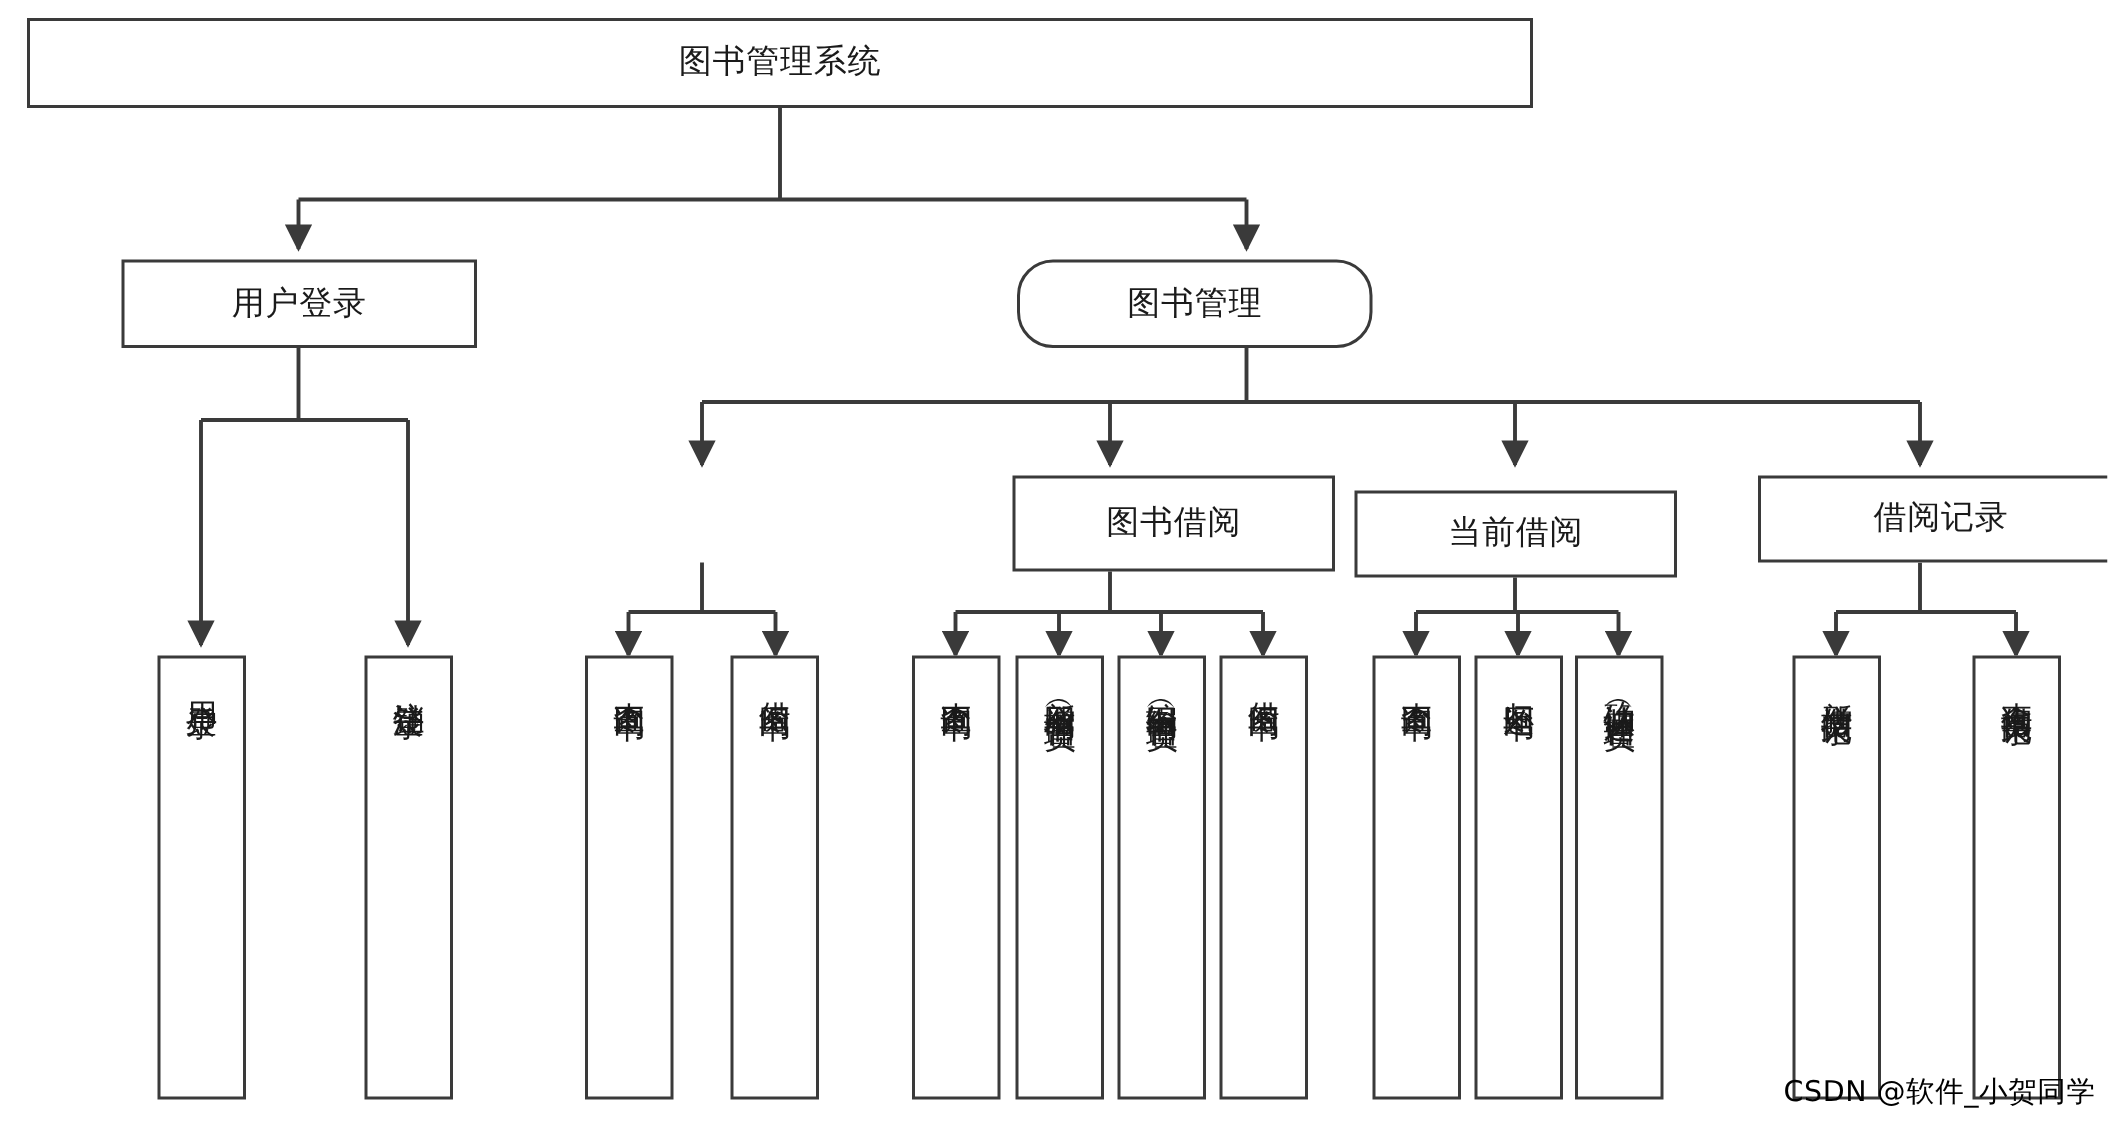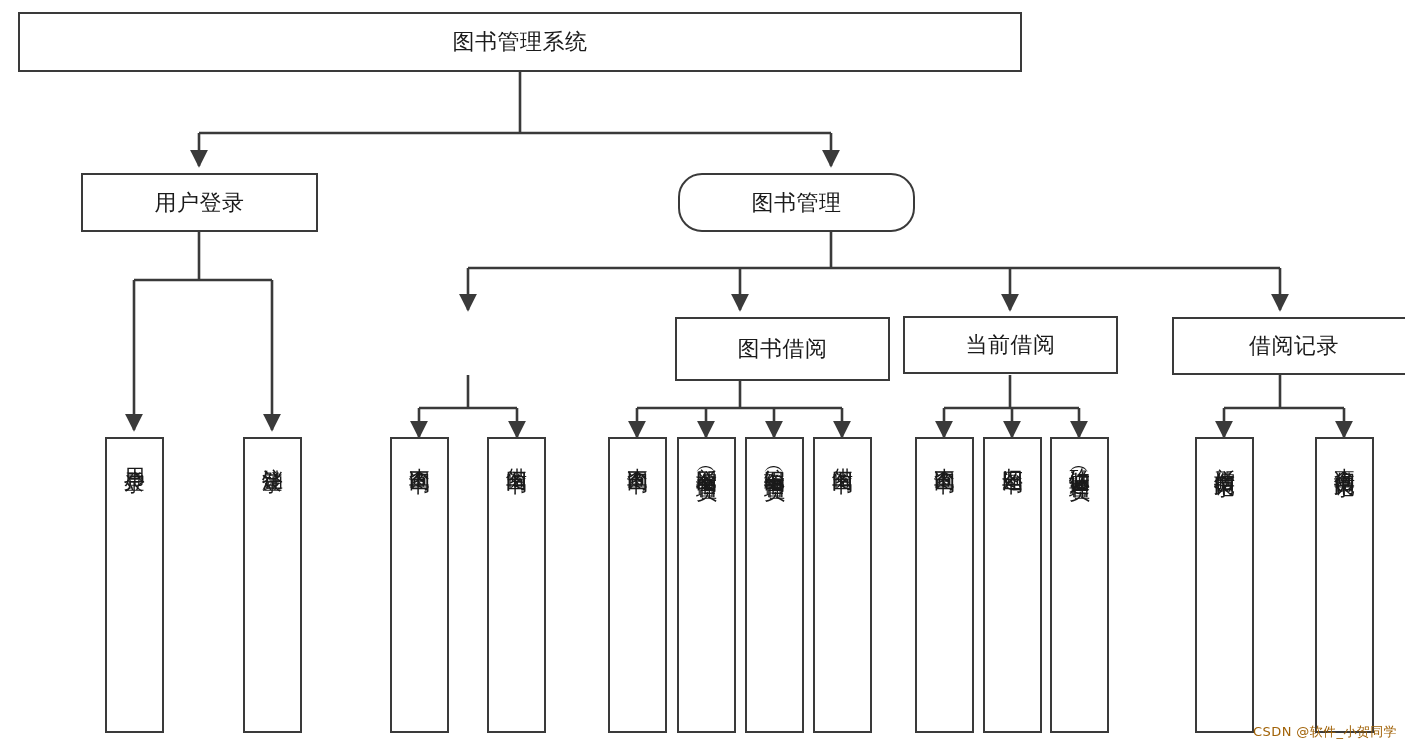--- a/index.html
+++ b/index.html
@@ -55,22 +55,22 @@
     text-orientation: upright;
     font-size: 21px;
     line-height: 1.05;
     letter-spacing: 2px;
     white-space: nowrap;
   }
   #watermark {
     position: absolute;
     right: 8px;
     bottom: 6px;
-    font-size: 13px;
-    color: #a16207;
+    font-size: 19px;
+    color: #000000;
     letter-spacing: 0.4px;
     white-space: nowrap;
     user-select: none;
   }
 </style>
 </head>
 <body>
 
 <div id="canvas">
 
@@ -134,21 +134,21 @@
 
   <div class="node horiz" style="left:678px; top:173px; width:237px; height:59px;border-radius:24px;">
     <span class="label">图书管理</span>
   </div>
 
 
   <div class="node horiz" style="left:633px; top:317px; width:215px; height:64px;margin-left:42px;">
     <span class="label">图书借阅</span>
   </div>
 
-  <div class="node horiz" style="left:903px; top:316px; width:215px; height:58px;">
+  <div class="node horiz" style="left:903px; top:327px; width:215px; height:58px;">
     <span class="label">当前借阅</span>
   </div>
 
   <div class="node horiz" style="left:1172px; top:317px; width:244px; height:58px;">
     <span class="label">借阅记录</span>
   </div>
 
   <div class="node vert" style="left:105px; top:437px; width:59px; height:296px;">
     <span class="label">用户登录</span>
   </div>

